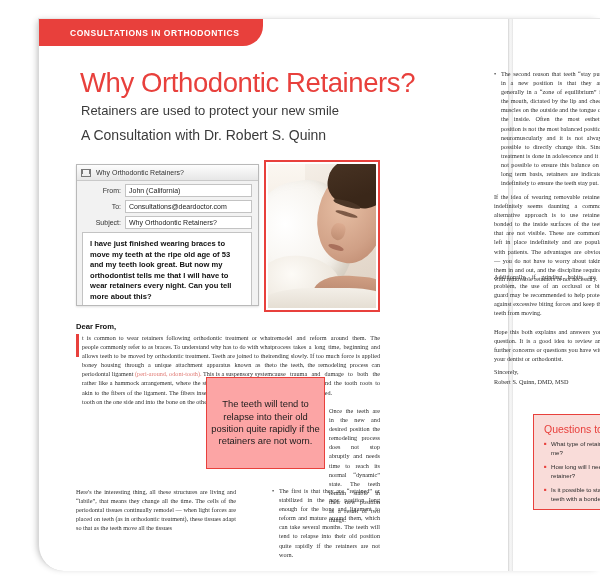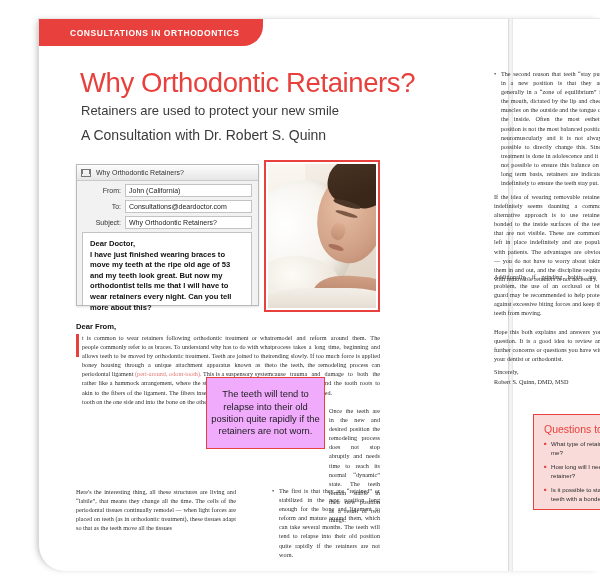--- a/index.html
+++ b/index.html
@@ -174,22 +174,22 @@
     position:absolute;font-family:"Liberation Serif",serif;
     font-size:6.2px;line-height:9.1px;color:#2e2e2e;text-align:justify;
   }
   .bullet-list li{margin:0 0 6px 0;padding:0;}
   .bullet-list ul{margin:0;padding-left:7px;list-style:none;}
   .bullet-list li:before{
     content:"\2022";position:absolute;margin-left:-7px;color:#2e2e2e;
   }
   
   #pullquote{
-    position:absolute;left:167px;top:358px;width:119px;height:72px;
-    background:#f0abfc;border:1.6px solid #e8403c;
+    position:absolute;left:167px;top:358px;width:119px;height:92px;
+    background:#fca5a5;border:1.6px solid #e8403c;
     display:flex;align-items:center;justify-content:center;
     box-sizing:border-box;
   }
   #pullquote-text{
     text-align:center;font-size:9.4px;line-height:12.4px;color:#1c1c1c;
     padding:0 4px;
   }
   
   #questions{
     position:absolute;left:494px;top:395px;width:106px;height:96px;
@@ -237,21 +237,20 @@
     <div class="hdr-row">
       <span class="hdr-lbl">To:</span>
       <span class="hdr-val">Consultations@deardoctor.com</span>
     </div>
     <div class="hdr-row">
       <span class="hdr-lbl">Subject:</span>
       <span class="hdr-val">Why Orthodontic Retainers?</span>
     </div>
 
     <div id="email-body">
-      <p>Dear Doctor,</p>
       <p>I have just finished wearing braces to move my teeth at the ripe old age of 53 and my teeth look great. But now my orthodontist tells me that I will have to wear retainers every night. Can you tell more about this?</p>
     </div>
   </div>
 
   <div id="photo">
     <div id="photo-inner">
       <div id="ph-wall"></div>
       <div id="ph-wall2"></div>
       <div id="ph-pillow"></div>
       <div id="ph-pillow2"></div>

